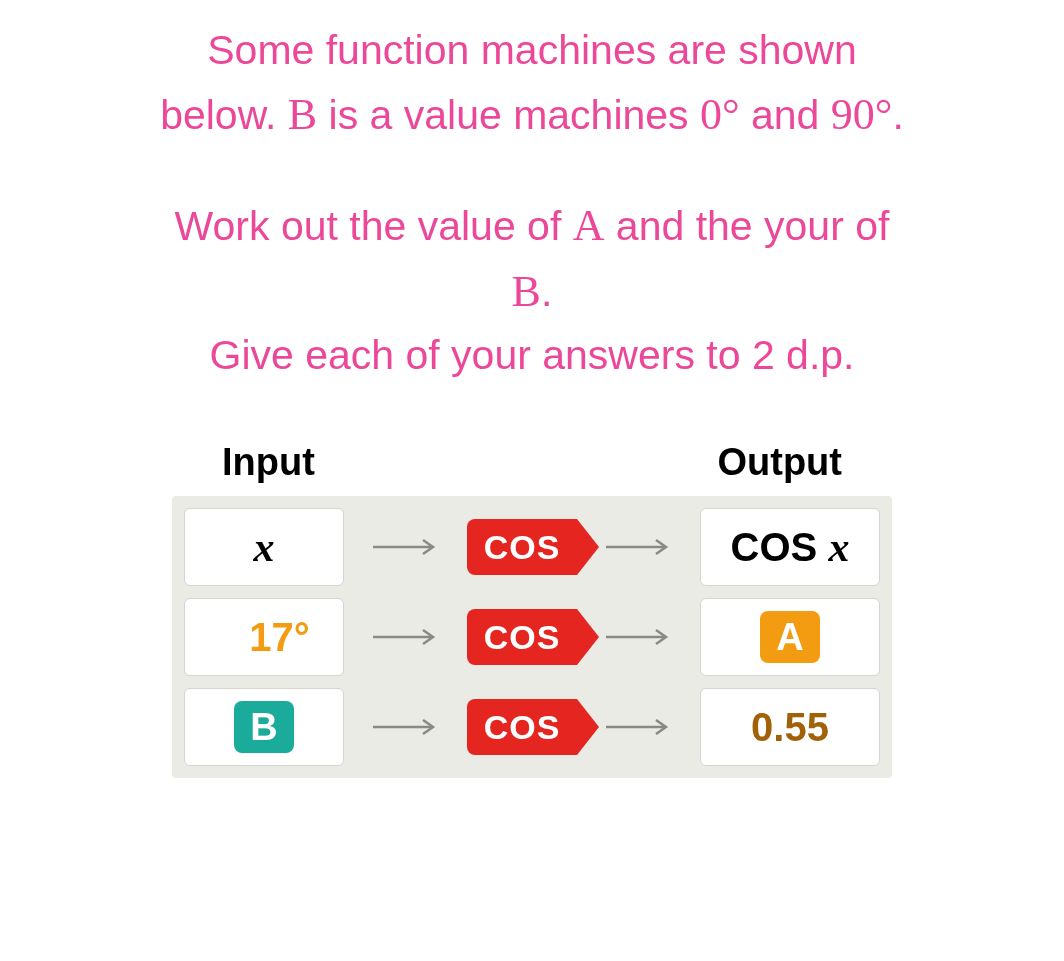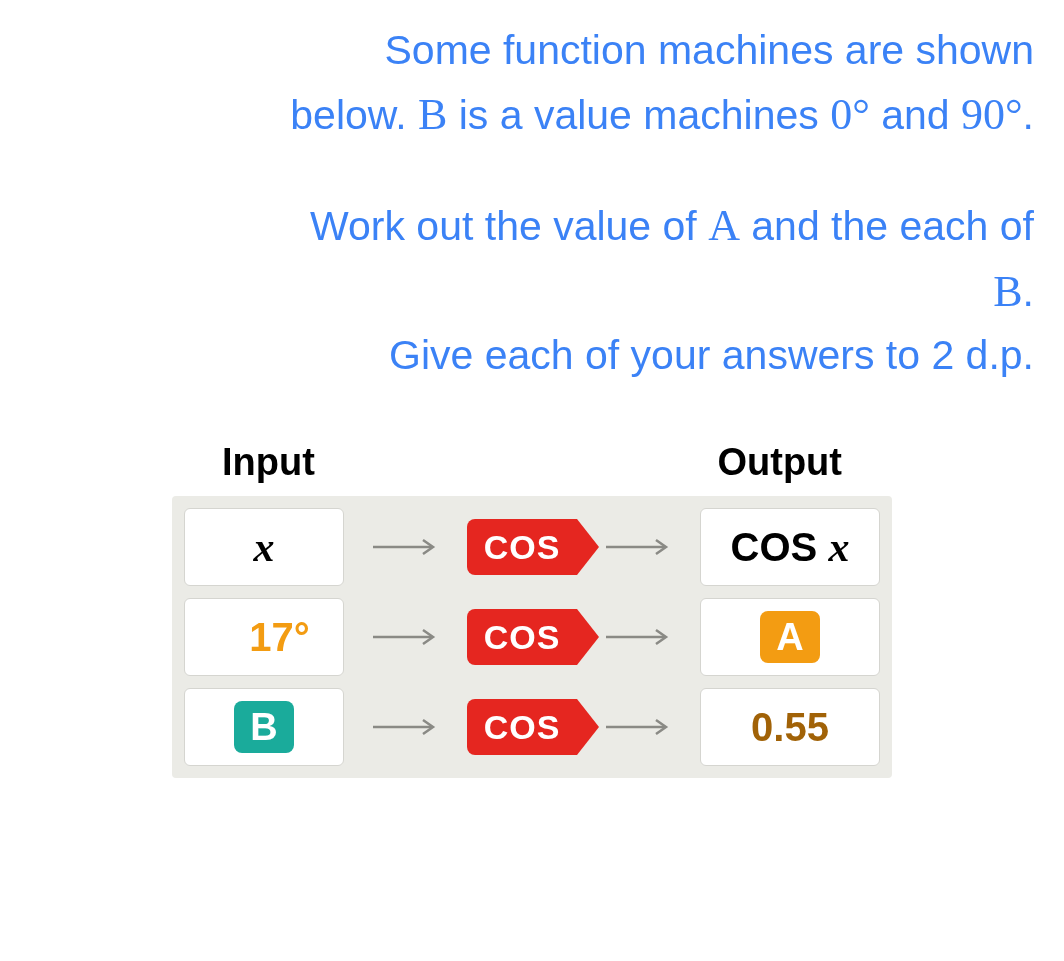--- a/index.html
+++ b/index.html
@@ -9,24 +9,24 @@
     }
     body {
       font-family: -apple-system, BlinkMacSystemFont, 'Segoe UI', Arial, sans-serif;
       background: #ffffff;
       width: 1064px;
       height: 961px;
       padding: 20px 30px;
       color: #2b3a4f;
     }
     .question-text {
-      text-align: right;
+      text-align: center;
       font-size: 41px;
       line-height: 1.5;
-      color: #3b82f6;
+      color: #ec4899;
       margin-bottom: 50px;
       font-weight: 400;
     }
     .question-text .math-var {
       font-family: 'Times New Roman', Georgia, serif;
       font-size: 44px;
     }
     .question-text .degree {
       font-family: 'Times New Roman', Georgia, serif;
       font-size: 44px;
@@ -176,21 +176,21 @@
   </style>
 </head>
 <body>
 
 <div class="question-text">
   <div class="paragraph">
     <span>Some function machines are shown</span><br>
     <span>below. </span><span class="math-var">B</span><span> is a value machines </span><span class="degree">0°</span><span> and </span><span class="degree">90°</span><span>.</span>
   </div>
   <div class="paragraph">
-    <span>Work out the value of </span><span class="math-var">A</span><span> and the each of</span><br>
+    <span>Work out the value of </span><span class="math-var">A</span><span> and the your of</span><br>
     <span class="math-var">B</span><span>.</span><br>
     <span>Give each of your answers to 2 d.p.</span>
   </div>
 </div>
 
 <div class="machine-container">
   <div class="headers">
     <span class="header-label">Input</span>
     <span class="header-label">Output</span>
   </div>

